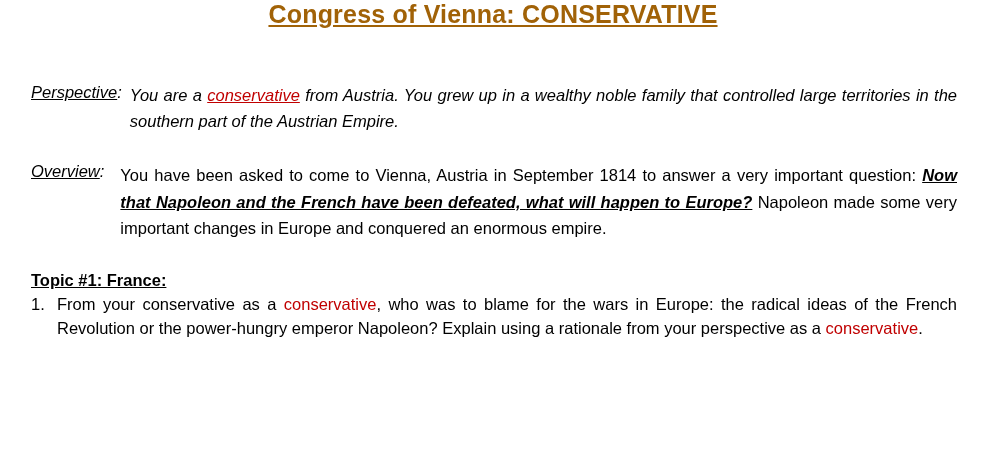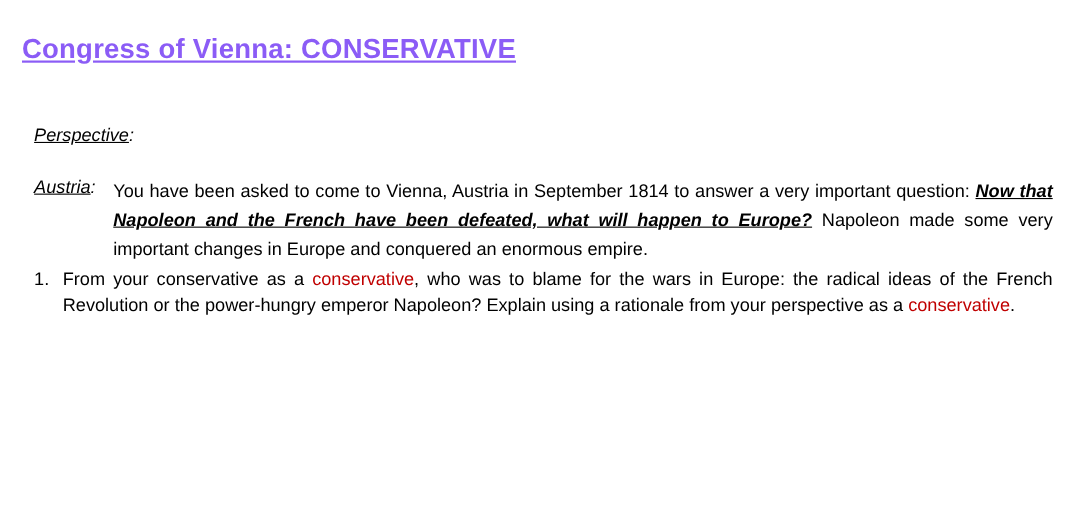--- a/index.html
+++ b/index.html
@@ -15,25 +15,25 @@
     overflow: hidden;
   }
   .page {
     position: relative;
     width: 986px;
     height: 467px;
     box-sizing: border-box;
     padding: 0 20px;
   }
   .doc-title {
-    color: #8b5cf6;
+    text-align: center;
+    color: #a16207;
     font-size: 25px;
     font-weight: bold;
     text-decoration: underline;
-    margin-top: 31px;
     letter-spacing: 0.2px;
   }
   .block {
     display: flex;
     align-items: flex-start;
   }
   .perspective-block {
     margin-top: 54px;
     padding-left: 11px;
     padding-right: 9px;
@@ -124,28 +124,30 @@
 </head>
 <body>
 
 <div class="page">
 
   <div class="doc-title">Congress of Vienna:  CONSERVATIVE</div>
 
   <div class="block perspective-block">
     <span class="label-perspective">Perspective</span>
     <span class="label-colon">:</span>
+    <span class="perspective-text"><span>You are a </span><span class="hl">conservative</span><span> from Austria. You grew up in a wealthy noble family that controlled large territories in the southern part of the Austrian Empire.</span></span>
   </div>
 
   <div class="block overview-block">
-    <span class="label-overview">Austria</span>
+    <span class="label-overview">Overview</span>
     <span class="label-colon">:</span>
     <span class="overview-text"><span>You have been asked to come to Vienna, Austria in September 1814 to answer a very important question:  </span><span class="q">Now that Napoleon and the French have been defeated, what will happen to Europe?</span><span> Napoleon made some very important changes in Europe and conquered an enormous empire.</span></span>
   </div>
 
+  <div class="topic-heading">Topic #1:  France:</div>
 
   <ol class="question-list">
     <li class="question-item">
       <span class="q-num">1.</span>
       <span class="q-text"><span>From your conservative as a </span><span class="hl">conservative</span><span>, who was to blame for the wars in Europe: the radical ideas of the French Revolution or the power-hungry emperor Napoleon? Explain using a rationale from your perspective as a </span><span class="hl">conservative</span><span>.</span></span>
     </li>
   </ol>
 
 </div>
 

